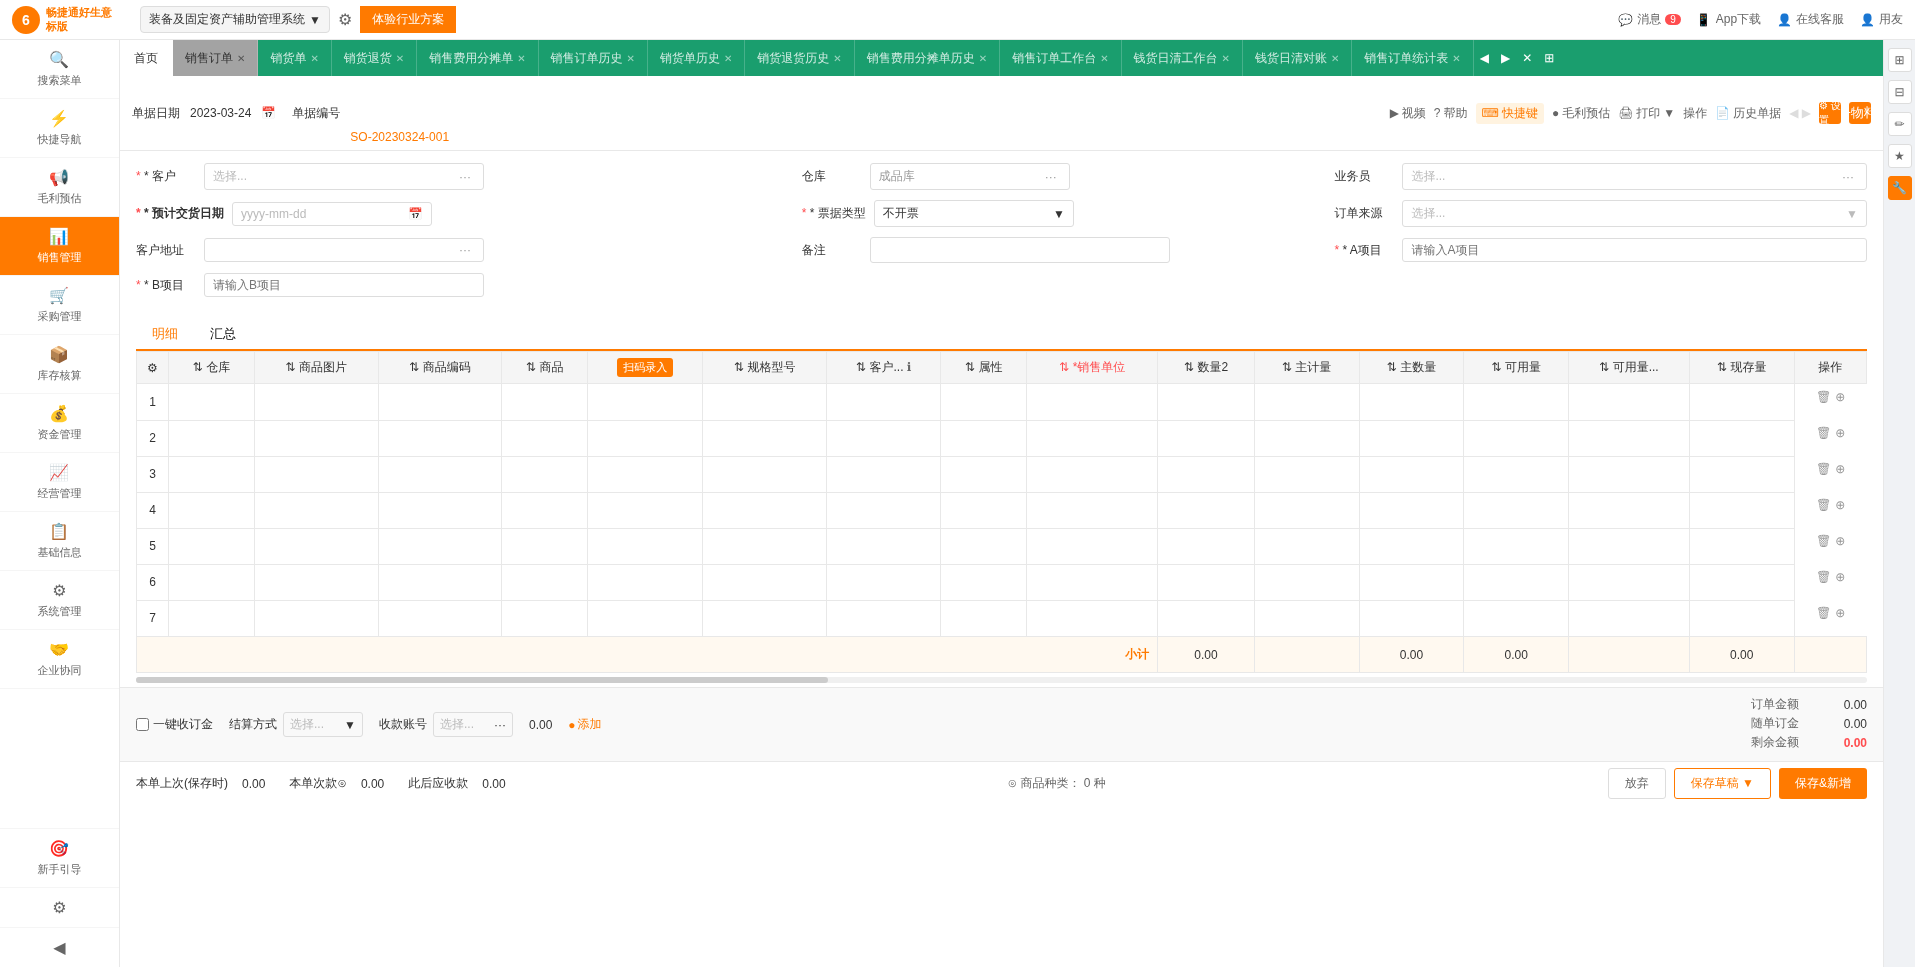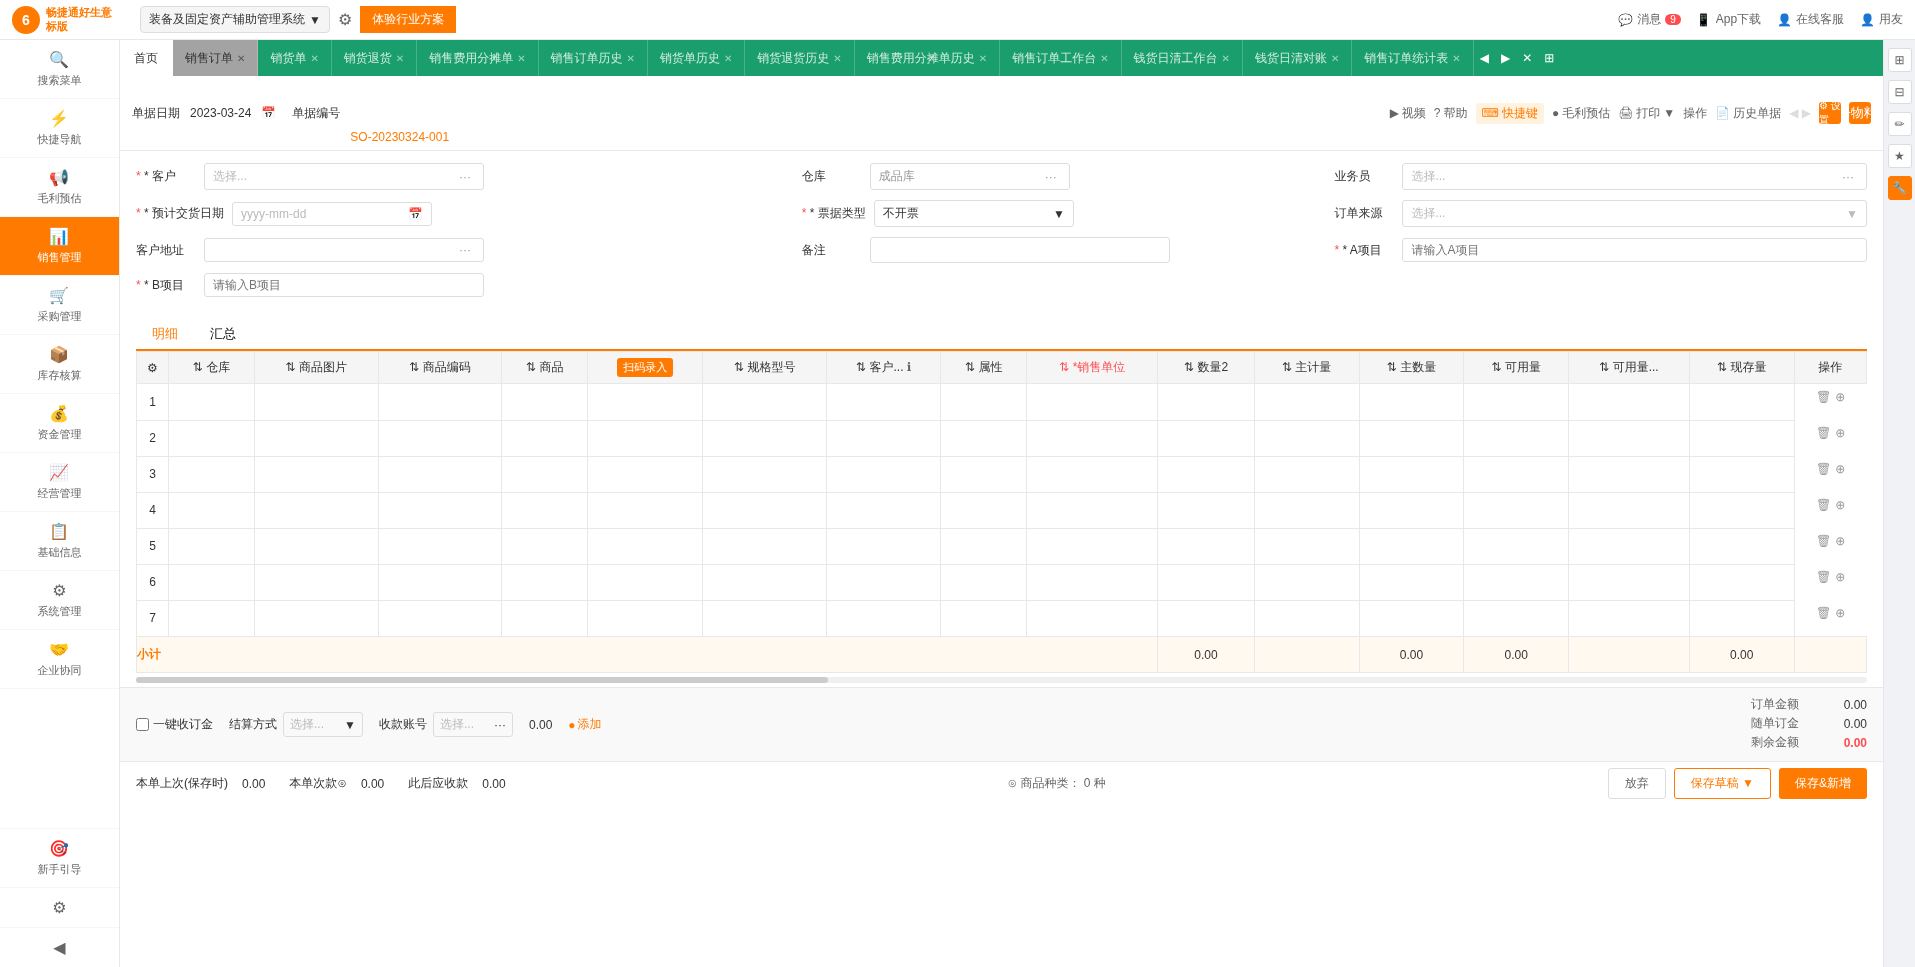--- a/index.html
+++ b/index.html
@@ -354,21 +354,21 @@
             <span class="form-field-label">业务员</span>
             <div class="form-input" style="display:flex;align-items:center;justify-content:space-between;margin-left:8px;flex:1;">
               <span style="color:#bbb;">选择...</span>
               <span class="ellipsis-btn">···</span>
             </div>
           </div>
         </div>
 
         <div class="form-row">
           <div class="form-field" style="flex:2;">
-            <span class="form-field-label" style="min-width:80px;"><span style="color:#ff4d4f;">*</span> <span>* 预计交货日期</span></span>
+            <span class="form-field-label" style="min-width:80px;font-weight:bold;"><span style="color:#ff4d4f;">*</span> <span>* 预计交货日期</span></span>
             <div class="date-input" style="margin-left:8px;max-width:200px;color:#bbb;">
               <span>yyyy-mm-dd</span>
               <span style="margin-left:auto;">📅</span>
             </div>
           </div>
           <div style="flex:0.5;"></div>
           <div class="form-field" style="flex:1.5;">
             <span class="form-field-label"><span style="color:#ff4d4f;">*</span> <span>* 票据类型</span></span>
             <div class="form-select" style="margin-left:8px;max-width:200px;">
               <span>不开票</span>
@@ -621,21 +621,21 @@
                   <td></td>
                   <td></td>
                   <td></td>
                   <td></td>
                 <td style="display:flex;justify-content:center;gap:4px;border:none;">
                     <span style="cursor:pointer;color:#999;">🗑</span>
                     <span style="cursor:pointer;color:#999;">⊕</span>
                   </td>
               </tr>
               <tr class="subtotal-row">
-                <td colspan="10" style="text-align:left;padding-left:0;">
+                <td colspan="10" style="text-align:right;padding-left:0;">
                   <span class="subtotal-label">小计</span>
                 </td>
                 <td class="subtotal-value">0.00</td>
                 <td></td>
                 <td class="subtotal-value">0.00</td>
                 <td class="subtotal-value">0.00</td>
                 <td></td>
                 <td class="subtotal-value">0.00</td>
                 <td></td>
               </tr>

